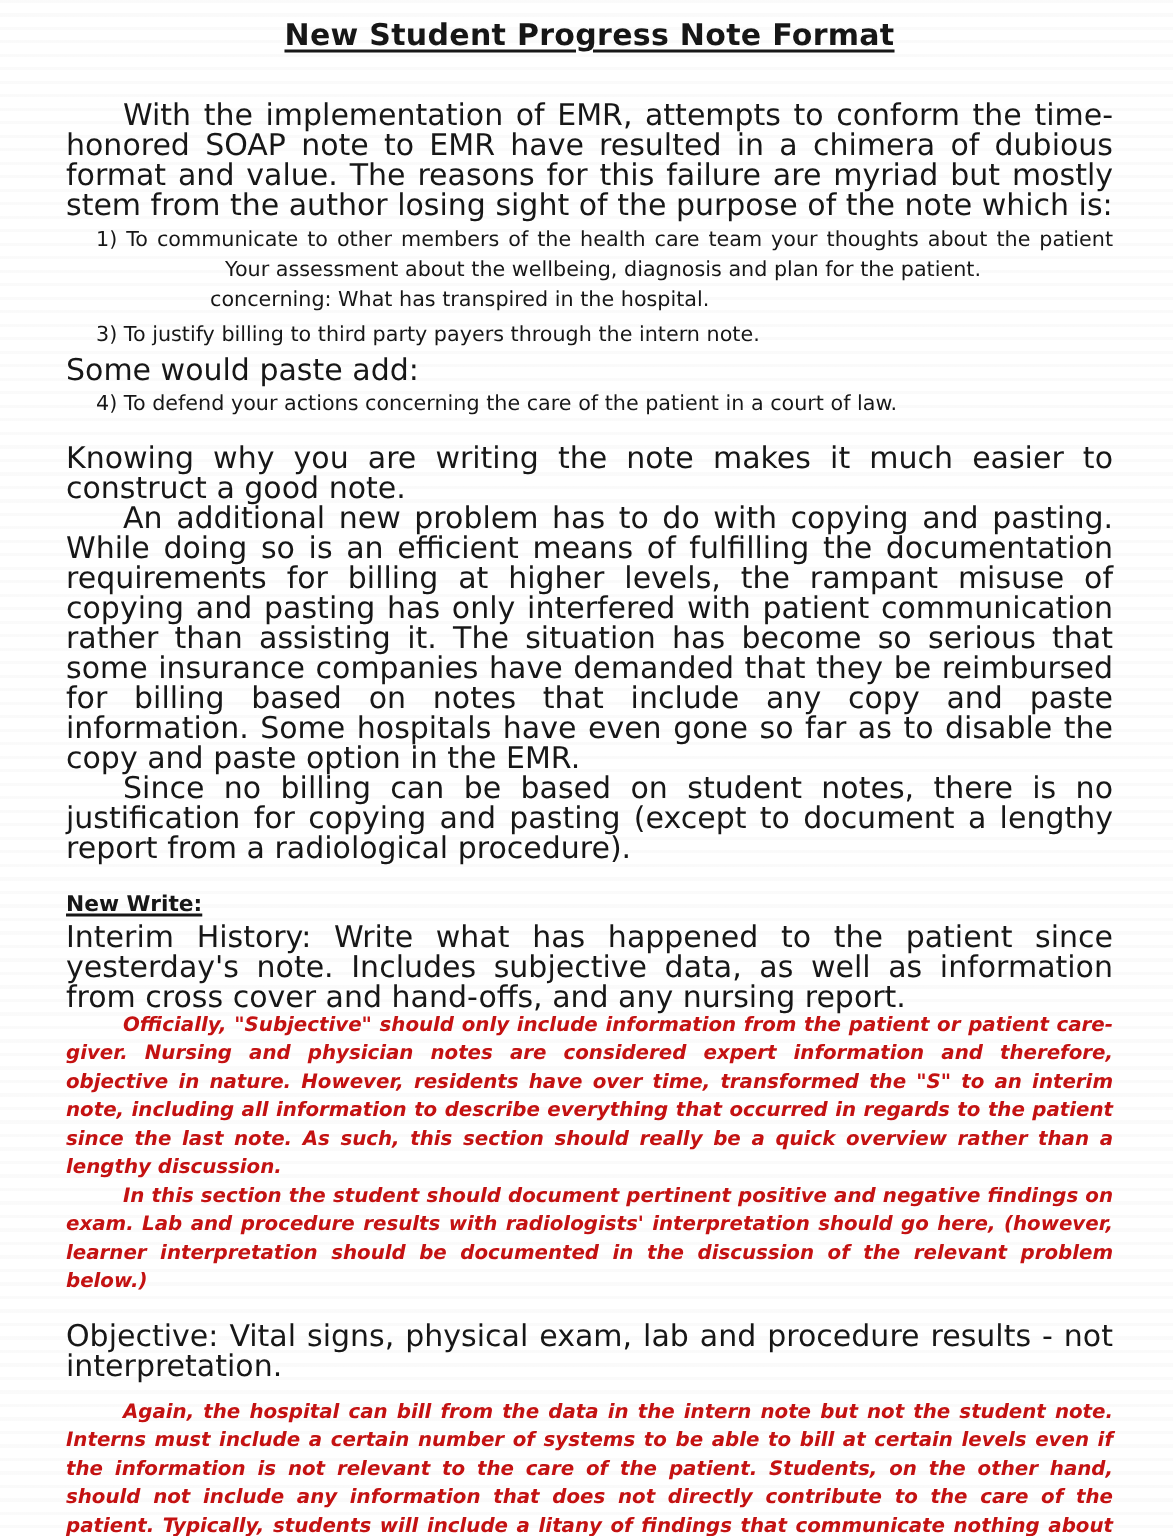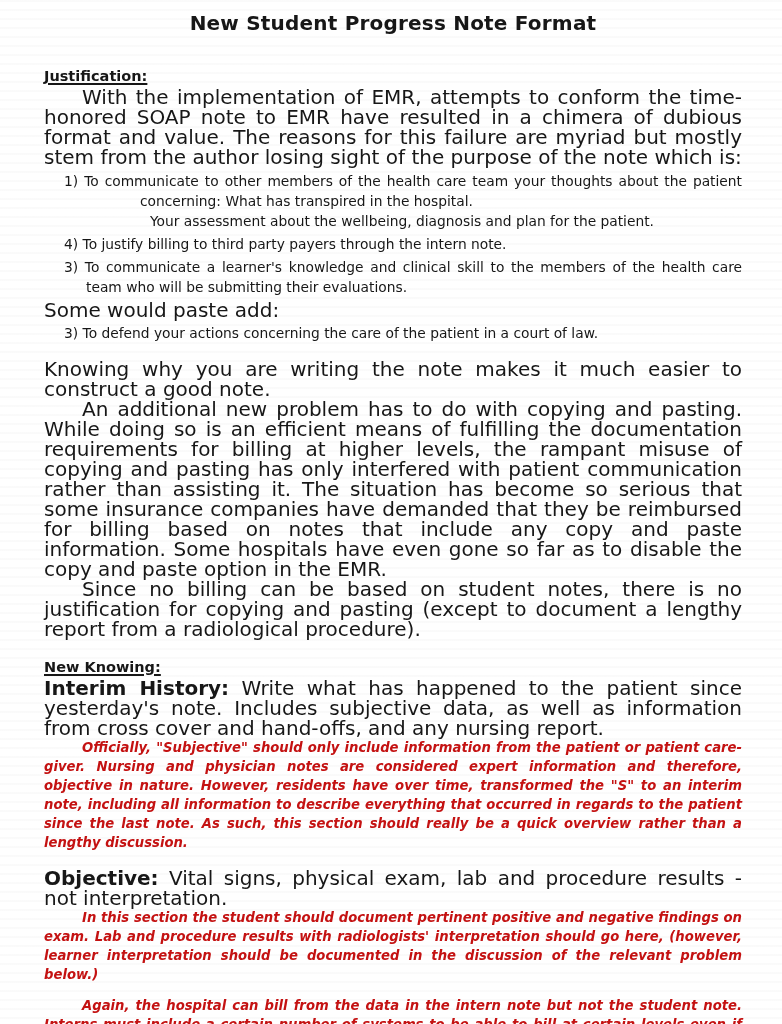--- a/index.html
+++ b/index.html
@@ -20,20 +20,21 @@
       rgba(255,255,255,0) 2px, rgba(255,255,255,0) 9px);
   }
   .doc {
     padding: 10px 40px 0 44px;
   }
   .title {
     text-align: center;
     font-size: 20px;
     font-weight: bold;
     letter-spacing: 0.2px;
+    text-decoration: underline;
     text-decoration-thickness: 2px;
     text-underline-offset: 3px;
     margin: 0 0 30px 0;
     line-height: 26px;
   }
   .sec-heading {
     font-size: 14.5px;
     font-weight: bold;
     text-decoration: underline;
     text-decoration-thickness: 2px;
@@ -41,21 +42,21 @@
     margin: 0;
     line-height: 21px;
   }
   .para {
     margin: 0;
     font-size: 20px;
     line-height: 20px;
     text-align: justify;
   }
   .indent { text-indent: 38px; }
-  .runin { font-weight: bold; }
+  .runin { font-weight: normal; }
   
   .li {
     margin: 3px 0 0 20px;
     padding-left: 22px;
     text-indent: -22px;
     font-size: 13.8px;
     line-height: 20px;
     text-align: justify;
   }
   .li.first { margin-top: 4px; }
@@ -86,45 +87,43 @@
   section { display: block; }
 </style>
 </head>
 <body>
 
 <div class="doc">
 
   <h1 class="title">New Student Progress Note Format</h1>
 
   <section>
-    <h2 class="sec-heading">Justification:</h2>
     <p class="para indent">With the implementation of EMR, attempts to conform the time-honored SOAP note to EMR have resulted in a chimera of dubious format and value. The reasons for this failure are myriad but mostly stem from the author losing sight of the purpose of the note which is:</p>
 
     <div class="numlist">
       <p class="li first stretch">1) To communicate to other members of the health care team your thoughts about the patient</p>
+      <p class="para subline2">Your assessment about the wellbeing, diagnosis and plan for the patient.</p>
       <p class="para subline1">concerning: What has transpired in the hospital.</p>
-      <p class="para subline2">Your assessment about the wellbeing, diagnosis and plan for the patient.</p>
-      <p class="li">4) To justify billing to third party payers through the intern note.</p>
-      <p class="li">3) To communicate a learner's knowledge and clinical skill to the members of the health care team who will be submitting their evaluations.</p>
+      <p class="li">3) To justify billing to third party payers through the intern note.</p>
     </div>
 
     <p class="para addendum-label">Some would paste add:</p>
-    <p class="li">3) To defend your actions concerning the care of the patient in a court of law.</p>
+    <p class="li">4) To defend your actions concerning the care of the patient in a court of law.</p>
 
     <p class="para gap-lg">Knowing why you are writing the note makes it much easier to construct a good note.</p>
     <p class="para indent">An additional new problem has to do with copying and pasting. While doing so is an efficient means of fulfilling the documentation requirements for billing at higher levels, the rampant misuse of copying and pasting has only interfered with patient communication rather than assisting it. The situation has become so serious that some insurance companies have demanded that they be reimbursed for billing based on notes that include any copy and paste information. Some hospitals have even gone so far as to disable the copy and paste option in the EMR.</p>
     <p class="para indent gap-sm">Since no billing can be based on student notes, there is no justification for copying and pasting (except to document a lengthy report from a radiological procedure).</p>
   </section>
 
   <section style="margin-top:18px;">
-    <h2 class="sec-heading">New Knowing:</h2>
+    <h2 class="sec-heading">New Write:</h2>
 
     <p class="para"><span class="runin">Interim History:</span> <span>Write what has happened to the patient since yesterday's note. Includes subjective data, as well as information from cross cover and hand-offs, and any nursing report.</span></p>
 
     <p class="para red indent gap-sm">Officially, "Subjective" should only include information from the patient or patient care-giver. Nursing and physician notes are considered expert information and therefore, objective in nature. However, residents have over time, transformed the "S" to an interim note, including all information to describe everything that occurred in regards to the patient since the last note. As such, this section should really be a quick overview rather than a lengthy discussion.</p>
 
+    <p class="para red indent gap-sm">In this section the student should document pertinent positive and negative findings on exam. Lab and procedure results with radiologists' interpretation should go here, (however, learner interpretation should be documented in the discussion of the relevant problem below.)</p>
+
     <p class="para gap-lg"><span class="runin">Objective:</span> <span>Vital signs, physical exam, lab and procedure results - not interpretation.</span></p>
-
-    <p class="para red indent gap-sm">In this section the student should document pertinent positive and negative findings on exam. Lab and procedure results with radiologists' interpretation should go here, (however, learner interpretation should be documented in the discussion of the relevant problem below.)</p>
     <p class="para red indent gap-md">Again, the hospital can bill from the data in the intern note but not the student note. Interns must include a certain number of systems to be able to bill at certain levels even if the information is not relevant to the care of the patient. Students, on the other hand, should not include any information that does not directly contribute to the care of the patient. Typically, students will include a litany of findings that communicate nothing about the patient and only interfere with good communication, presumably to make the note seem more robust. Example: NCAT on a patient who has been in the hospital for days. Writing this abbreviation implies to the reader that the student thought that overnight the patient would become micro- or macrocephalic or that someone would beat them about the head while in the hospital. Don't just put in "filler" to make the note seem longer. It interferes with communication and makes the reader more likely to "skim" or skip the note altogether.</p>
   </section>
 
 </div>
 
 </body></html>

